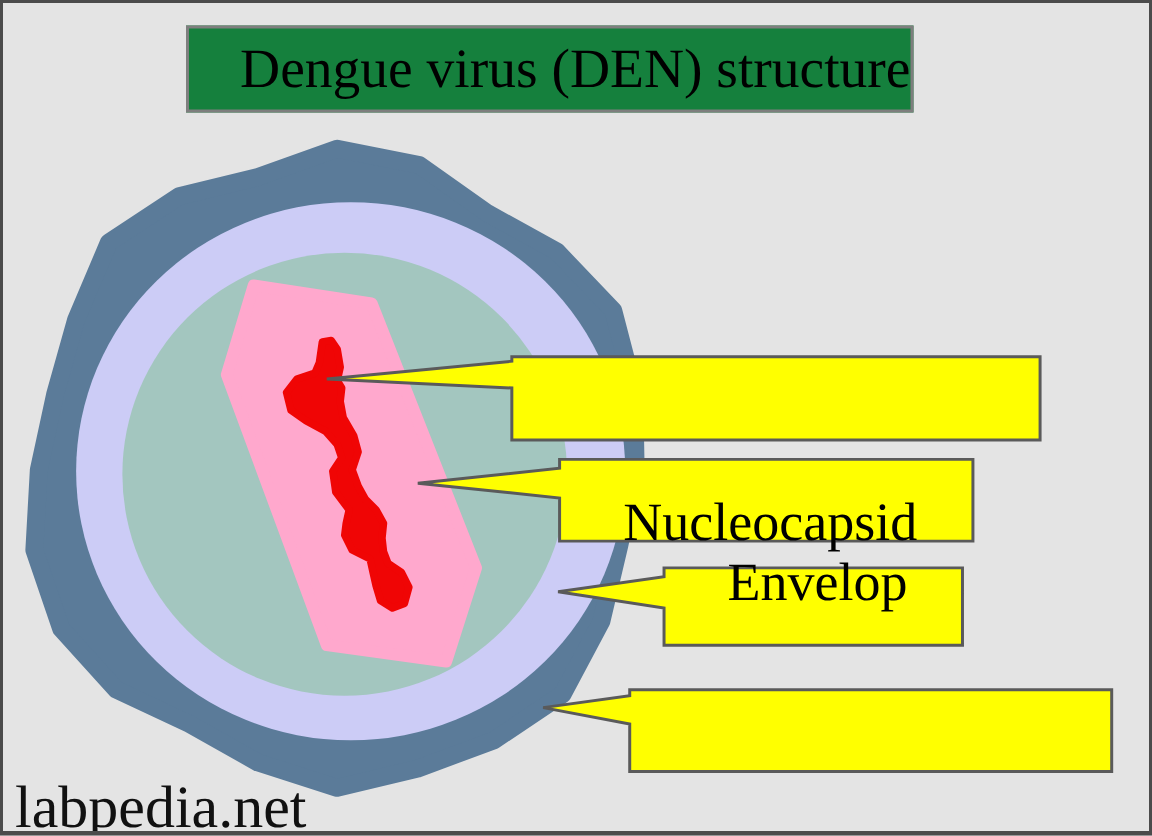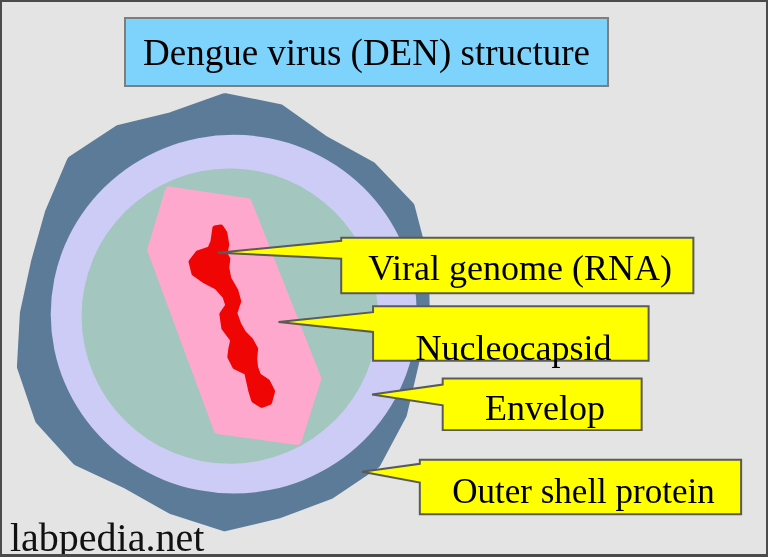--- a/index.html
+++ b/index.html
@@ -18,40 +18,40 @@
     overflow: hidden;
   }
   .diagram-svg {
     position: absolute;
     left: 0; top: 0;
     width: 100%; height: 100%;
   }
   .title-box {
     position: absolute;
     left: 122px; top: 15px;
-    width: 485px; height: 70px;
+    width: 485px; height: 58px;
     box-sizing: border-box;
-    background: #7dd3fc;
+    background: #15803d;
     border: 2px solid #7e7e7e;
-    display: flex; align-items: center; justify-content: center;
+    display: flex; align-items: center; justify-content: flex-end;
     font-size: 37px;
     color: #000;
     white-space: nowrap;
   }
   .callout-label {
     position: absolute;
     display: flex; align-items: center; justify-content: center;
     font-size: 36px;
     color: #000;
     white-space: nowrap;
     pointer-events: none;
   }
   .label-viral  { left: 341px; top: 238px; width: 354px; height: 56px; }
   .label-nucleo { left: 373px; top: 307px; width: 277px; height: 55px; margin-top: 11px; }
-  .label-env    { left: 443px; top: 380px; width: 200px; height: 52px; }
+  .label-env    { left: 443px; top: 360px; width: 200px; height: 52px; }
   .label-outer  { left: 420px; top: 462px; width: 323px; height: 55px; font-size: 35px; }
   .watermark {
     position: absolute;
     left: 8px; top: 512px;
     font-size: 40px;
     color: #111;
     white-space: nowrap;
   }
   
   .outer-shell-fill { fill: #5b7b99; stroke: #5b7b99; stroke-width: 12; stroke-linejoin: round; }
@@ -89,30 +89,24 @@
     <path class="callout-shape" d="M 217 253 L 341 241 L 341 238 L 695 238 L 695 294 L 341 294 L 341 259 Z"></path>
     <path class="callout-shape" d="M 278 323 L 373 313 L 373 307 L 650 307 L 650 362 L 373 362 L 373 333 Z"></path>
     <path class="callout-shape" d="M 372 396 L 443 386 L 443 380 L 643 380 L 643 432 L 443 432 L 443 407 Z"></path>
     <path class="callout-shape" d="M 362 474 L 420 466 L 420 462 L 743 462 L 743 517 L 420 517 L 420 485 Z"></path>
   </svg>
 
   <div class="title-box">
     <span>Dengue virus (DEN) structure</span>
   </div>
 
-  <div class="callout-label label-viral">
-    <span>Viral genome (RNA)</span>
-  </div>
   <div class="callout-label label-nucleo">
     <span>Nucleocapsid</span>
   </div>
   <div class="callout-label label-env">
     <span>Envelop</span>
-  </div>
-  <div class="callout-label label-outer">
-    <span>Outer shell protein</span>
   </div>
 
   <div class="watermark">
     <span>labpedia.net</span>
   </div>
 
 </div>
 
 </body></html>

